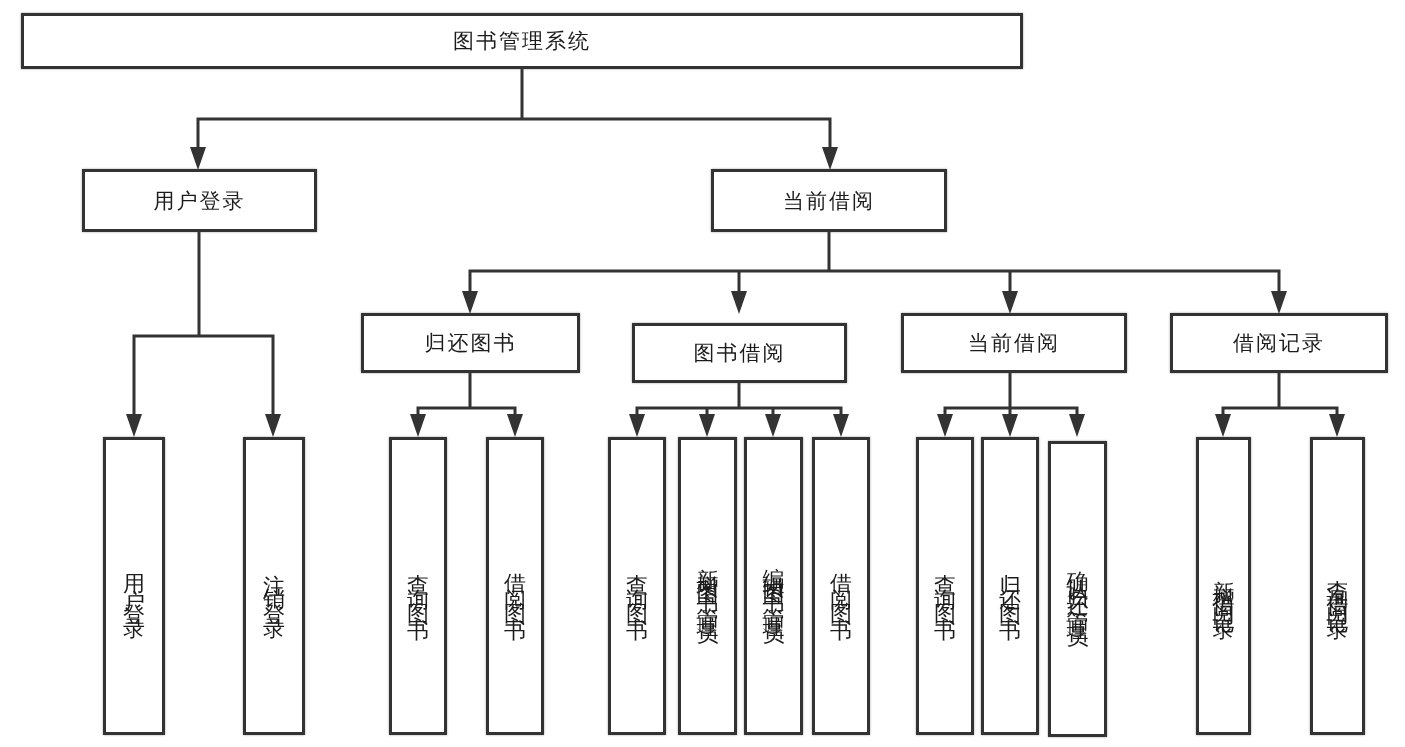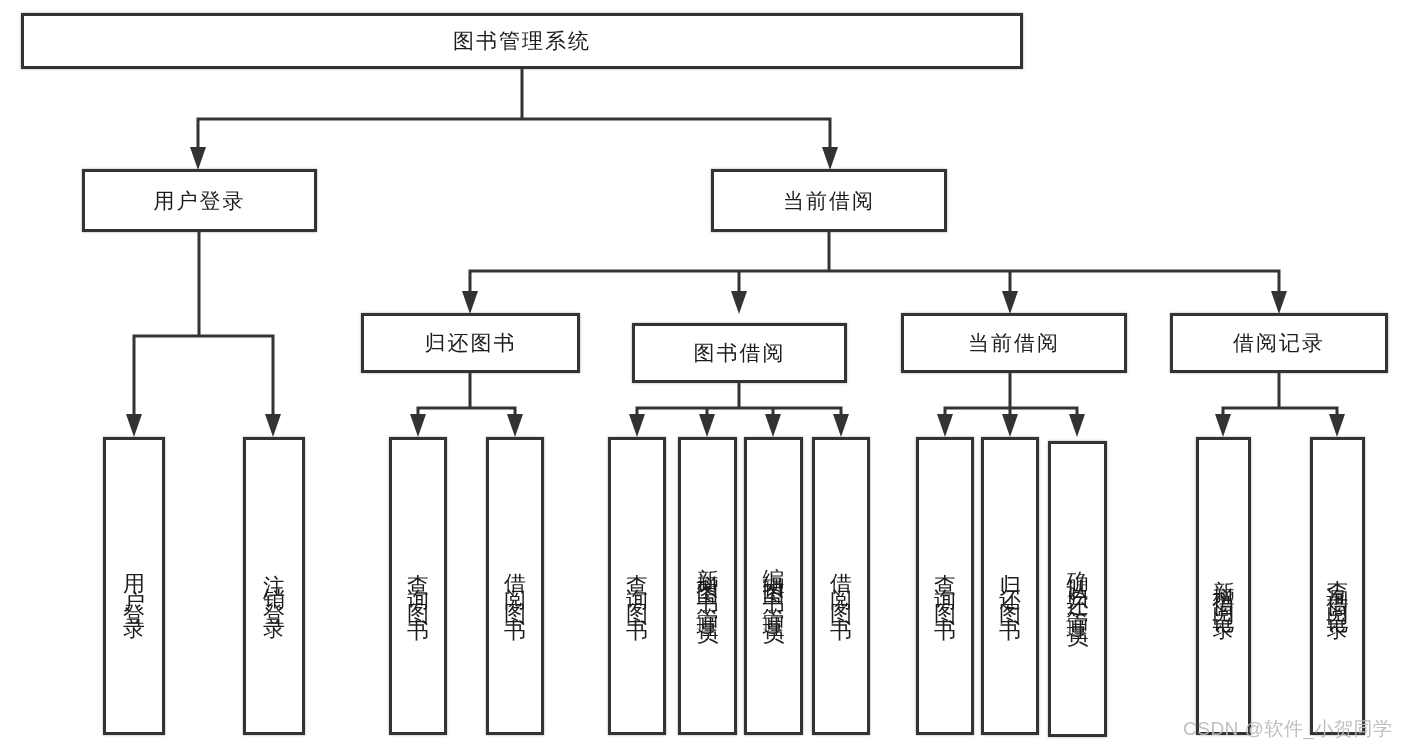--- a/index.html
+++ b/index.html
@@ -163,15 +163,14 @@
     <span class="vtext">确认归还（管理员）</span>
   </div>
 
   <div class="node" style="left:1196px;top:437px;width:55px;height:298px">
     <span class="vtext">新增借阅记录</span>
   </div>
   <div class="node" style="left:1310px;top:437px;width:55px;height:298px">
     <span class="vtext">查询借阅记录</span>
   </div>
 
-  <div class="watermark">CSDN @软件_小贺同学</div>
 
 </div>
 
 </body></html>

